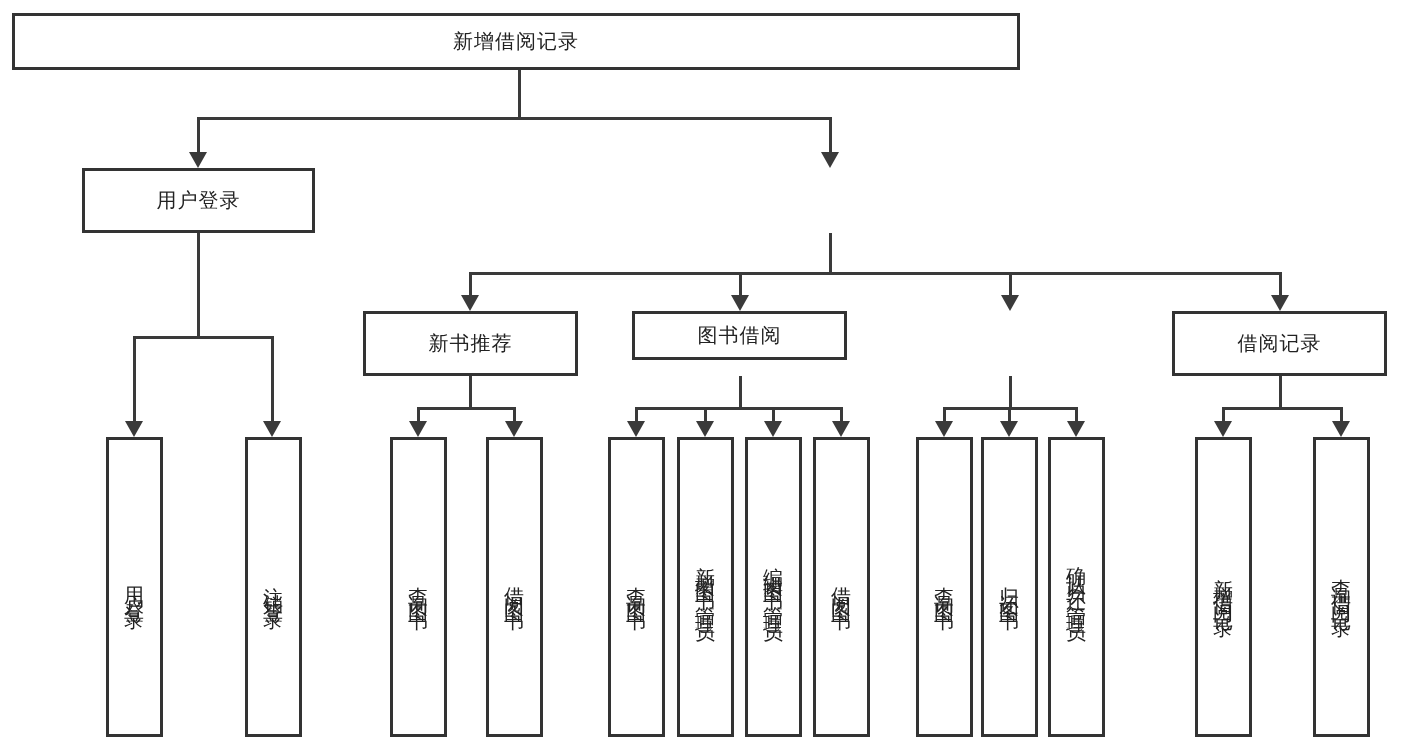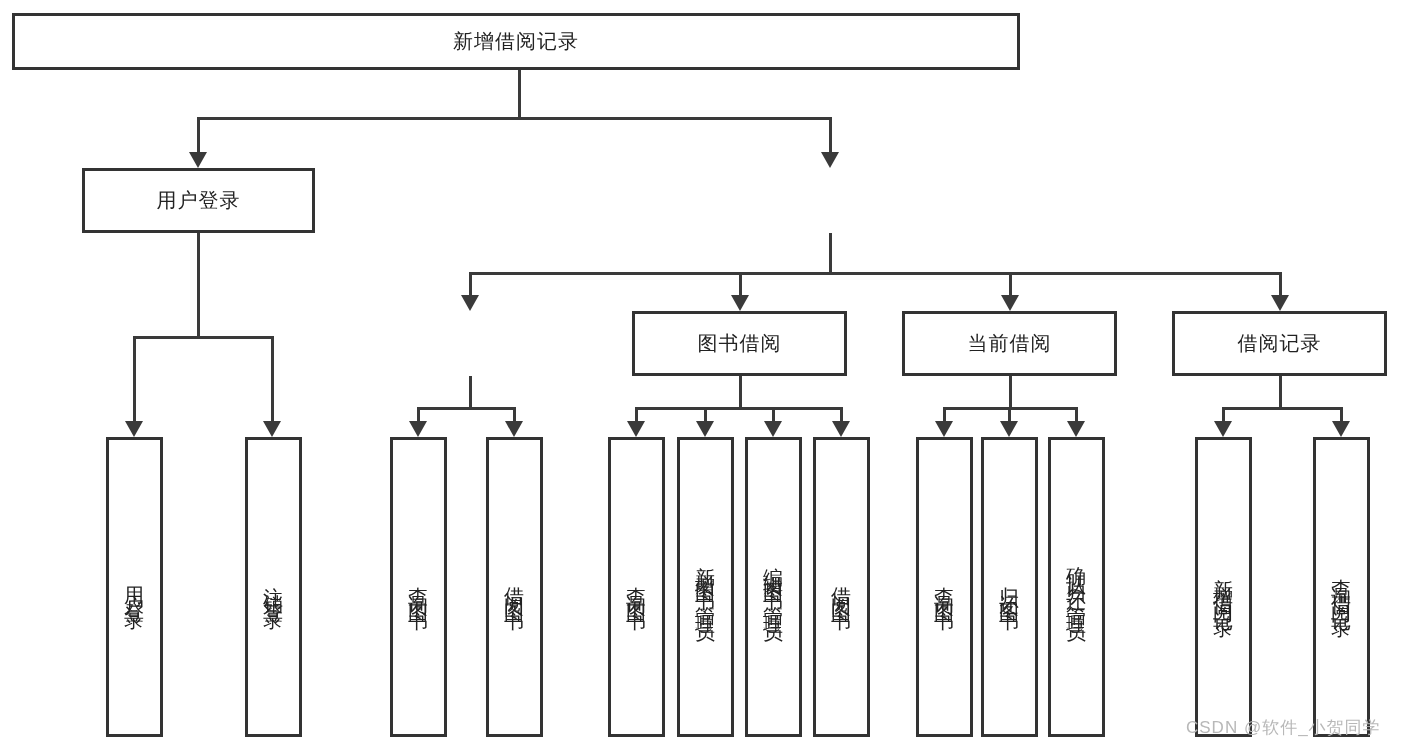--- a/index.html
+++ b/index.html
@@ -64,24 +64,24 @@
 </head>
 <body>
 
 <div class="stage">
 
   <div class="box" style="left:12px; top:13px; width:1008px; height:57px;">新增借阅记录</div>
 
   <div class="box" style="left:82px; top:168px; width:233px; height:65px;">用户登录</div>
 
 
+  <div class="box" style="left:363px; top:311px; width:215px; height:65px;">新书推荐</div>
 
-  <div class="box" style="left:632px; top:311px; width:215px; height:65px;">图书借阅</div>
+  <div class="box" style="left:632px; top:311px; width:215px; height:49px;">图书借阅</div>
 
-  <div class="box" style="left:902px; top:311px; width:215px; height:65px;">当前借阅</div>
 
   <div class="box" style="left:1172px; top:311px; width:215px; height:65px;">借阅记录</div>
 
   <div class="box leaf" style="left:106px; top:437px; width:57px; height:300px;">用户登录</div>
 
   <div class="box leaf" style="left:245px; top:437px; width:57px; height:300px;">注销登录</div>
 
   <div class="box leaf" style="left:390px; top:437px; width:57px; height:300px;">查询图书</div>
 
   <div class="box leaf" style="left:486px; top:437px; width:57px; height:300px;">借阅图书</div>
@@ -156,15 +156,14 @@
   <div class="ar" style="left:1000px; top:421px;"></div>
   <div class="ar" style="left:1067px; top:421px;"></div>
 
   <div class="vl" style="left:1279px; top:376px; height:34px;"></div>
   <div class="hl" style="left:1222px; top:407px; width:121px;"></div>
   <div class="vl" style="left:1222px; top:407px; height:17px;"></div>
   <div class="vl" style="left:1340px; top:407px; height:17px;"></div>
   <div class="ar" style="left:1214px; top:421px;"></div>
   <div class="ar" style="left:1332px; top:421px;"></div>
 
-  <div class="watermark">CSDN @软件_小贺同学</div>
 
 </div>
 
 </body></html>

